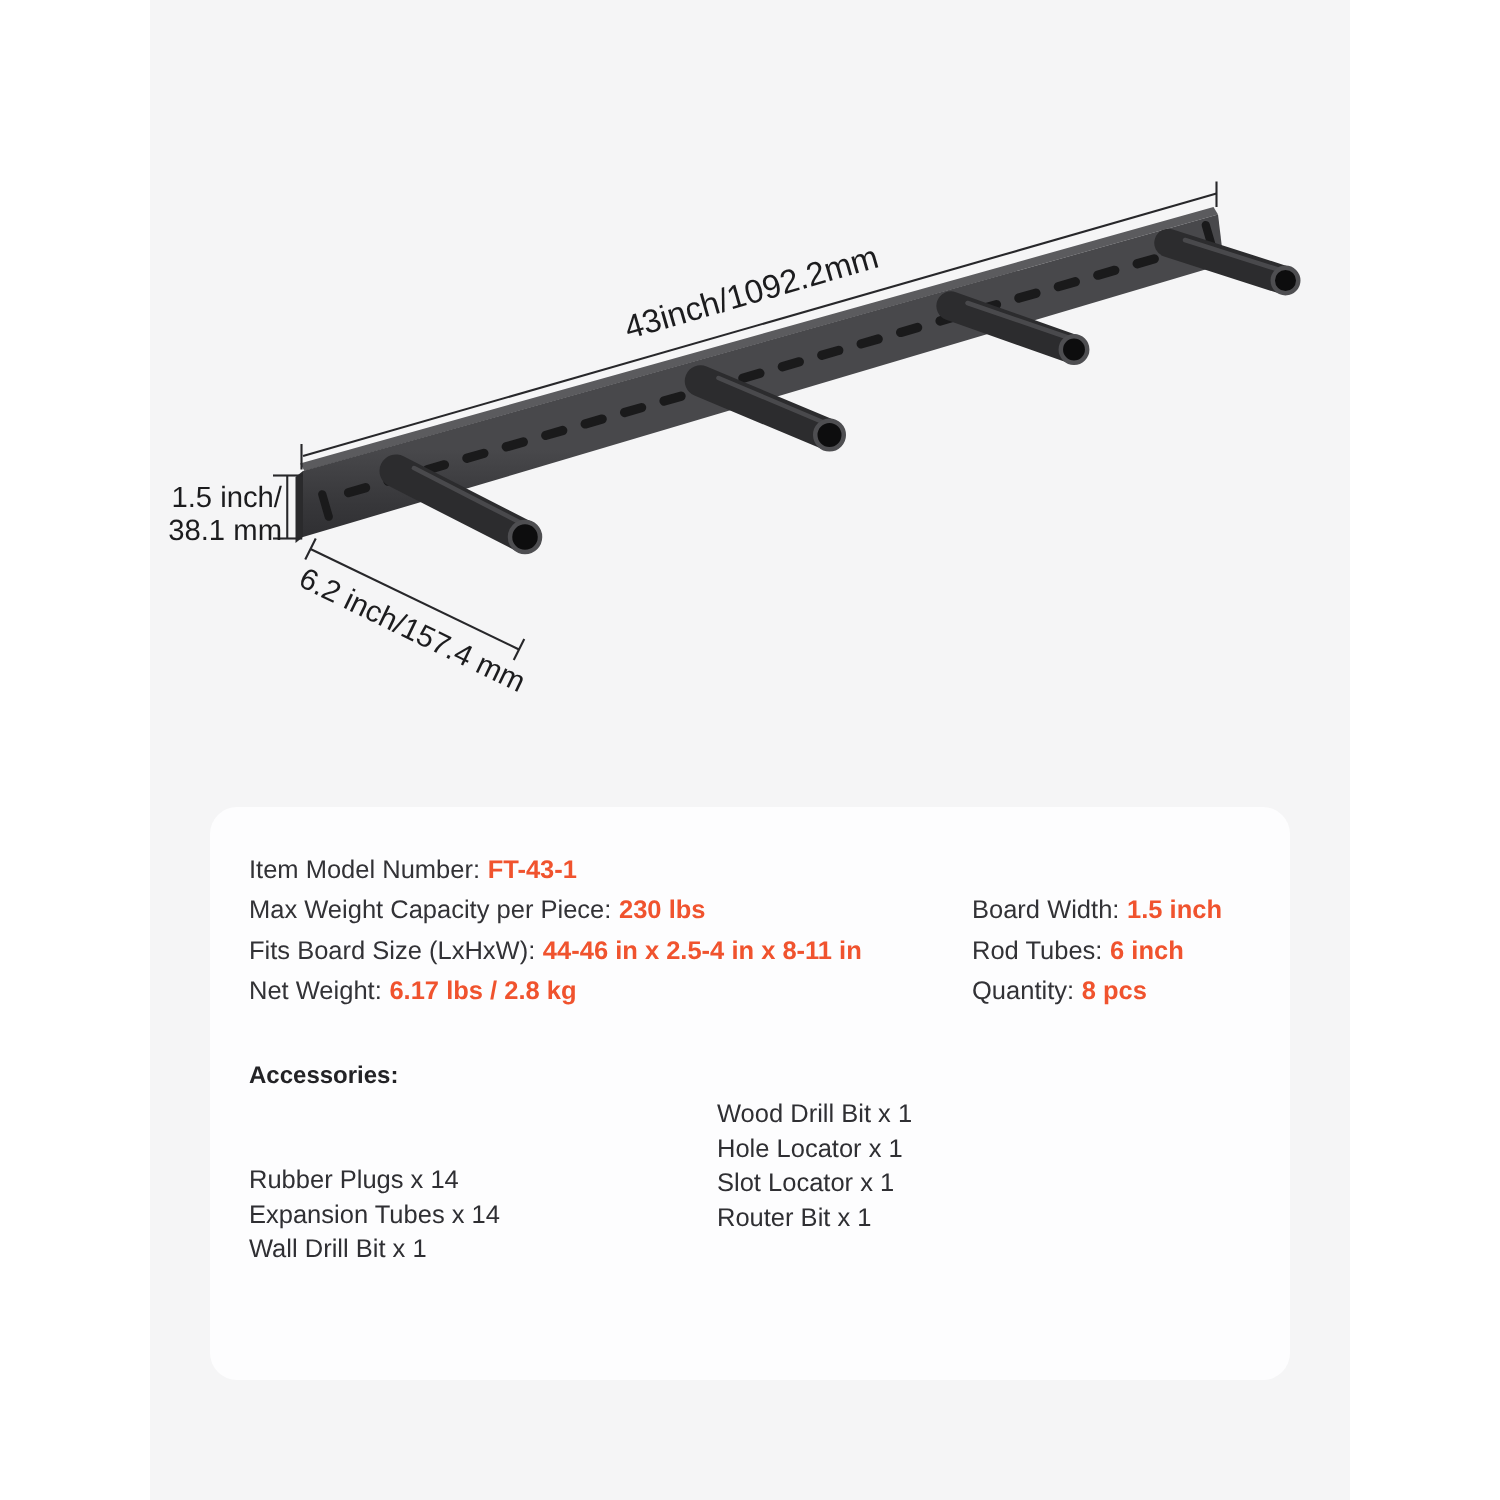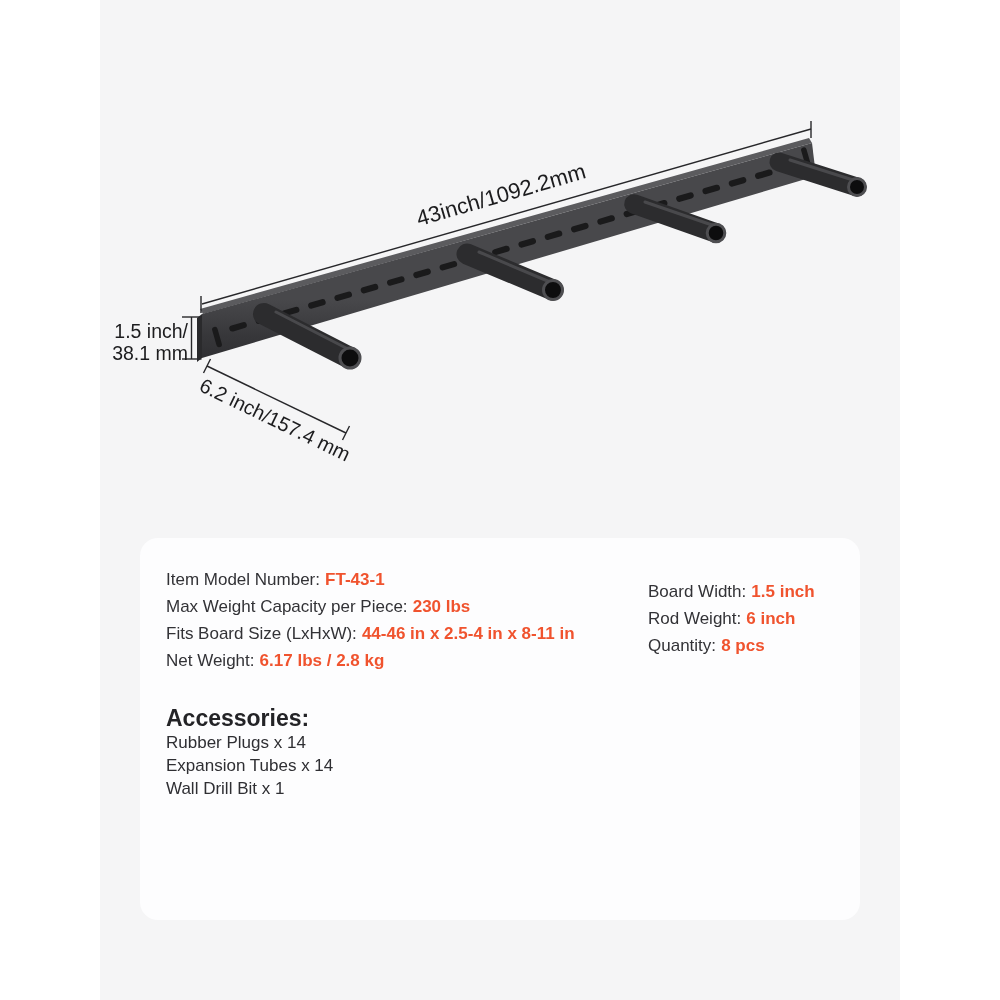--- a/index.html
+++ b/index.html
@@ -20,34 +20,34 @@
   svg.diagram text{
     font-family:"Liberation Sans","DejaVu Sans",sans-serif;
     fill:#1c1c1e;
   }
   .dim-line{stroke:#27272a;stroke-width:1.4;fill:none;}
   .panel{
     position:absolute;left:40px;top:538px;width:720px;height:382px;
     background:#fdfdfe;border-radius:18px;box-sizing:border-box;
     padding:28px 26px 0 26px;
   }
-  .spec-grid{display:flex;align-items:flex-start;}
+  .spec-grid{display:flex;align-items:flex-end;}
   .spec-col{font-size:17px;line-height:27px;color:#323236;}
   .spec-col.left{width:482px;flex:0 0 482px;}
   .spec-col.right{flex:1;margin-top:12px;}
   .spec-row{white-space:nowrap;}
   .lbl{color:#323236;}
   .val{color:#f0532e;font-weight:700;margin-left:0.30em;}
   .acc-title{
-    margin:32px 0 1px 0;font-size:23px;line-height:24px;
+    margin:32px 0 1px 0;font-size:16px;line-height:24px;
     font-weight:700;color:#232326;
   }
   .acc-cols{display:flex;align-items:flex-start;}
   .acc-list{list-style:none;margin:0;padding:0;font-size:17px;line-height:23px;color:#2f2f33;}
-  .acc-list.col1{width:312px;flex:0 0 312px;}
+  .acc-list.col1{width:312px;flex:0 0 312px;margin-top:44px;}
 </style>
 </head>
 <body>
 
 <div class="canvas">
 
   <svg class="diagram" viewBox="0 0 1000 520" aria-hidden="true">
     <defs>
       <linearGradient id="railGrad" x1="0" y1="300" x2="0" y2="365" gradientUnits="userSpaceOnUse">
         <stop offset="0" stop-color="#48484b"></stop>
@@ -135,27 +135,33 @@
   <div class="panel">
     <div class="spec-grid">
       <div class="spec-col left">
         <div class="spec-row"><span class="lbl">Item Model Number:</span><span class="val">FT-43-1</span></div>
         <div class="spec-row"><span class="lbl">Max Weight Capacity per Piece:</span><span class="val">230 lbs</span></div>
         <div class="spec-row"><span class="lbl">Fits Board Size (LxHxW):</span><span class="val">44-46 in x 2.5-4 in x 8-11 in</span></div>
         <div class="spec-row"><span class="lbl">Net Weight:</span><span class="val">6.17 lbs / 2.8 kg</span></div>
       </div>
       <div class="spec-col right">
         <div class="spec-row"><span class="lbl">Board Width:</span><span class="val">1.5 inch</span></div>
-        <div class="spec-row"><span class="lbl">Rod Weight:</span><span class="val">6 inch</span></div>
+        <div class="spec-row"><span class="lbl">Rod Tubes:</span><span class="val">6 inch</span></div>
         <div class="spec-row"><span class="lbl">Quantity:</span><span class="val">8 pcs</span></div>
       </div>
     </div>
 
     <div class="acc-title">Accessories:</div>
     <div class="acc-cols">
       <ul class="acc-list col1">
         <li>Rubber Plugs x 14</li>
         <li>Expansion Tubes x 14</li>
         <li>Wall Drill Bit x 1</li>
       </ul>
+      <ul class="acc-list col2">
+        <li>Wood Drill Bit x 1</li>
+        <li>Hole Locator x 1</li>
+        <li>Slot Locator x 1</li>
+        <li>Router Bit x 1</li>
+      </ul>
     </div>
   </div>
 </div>
 
 </body></html>

